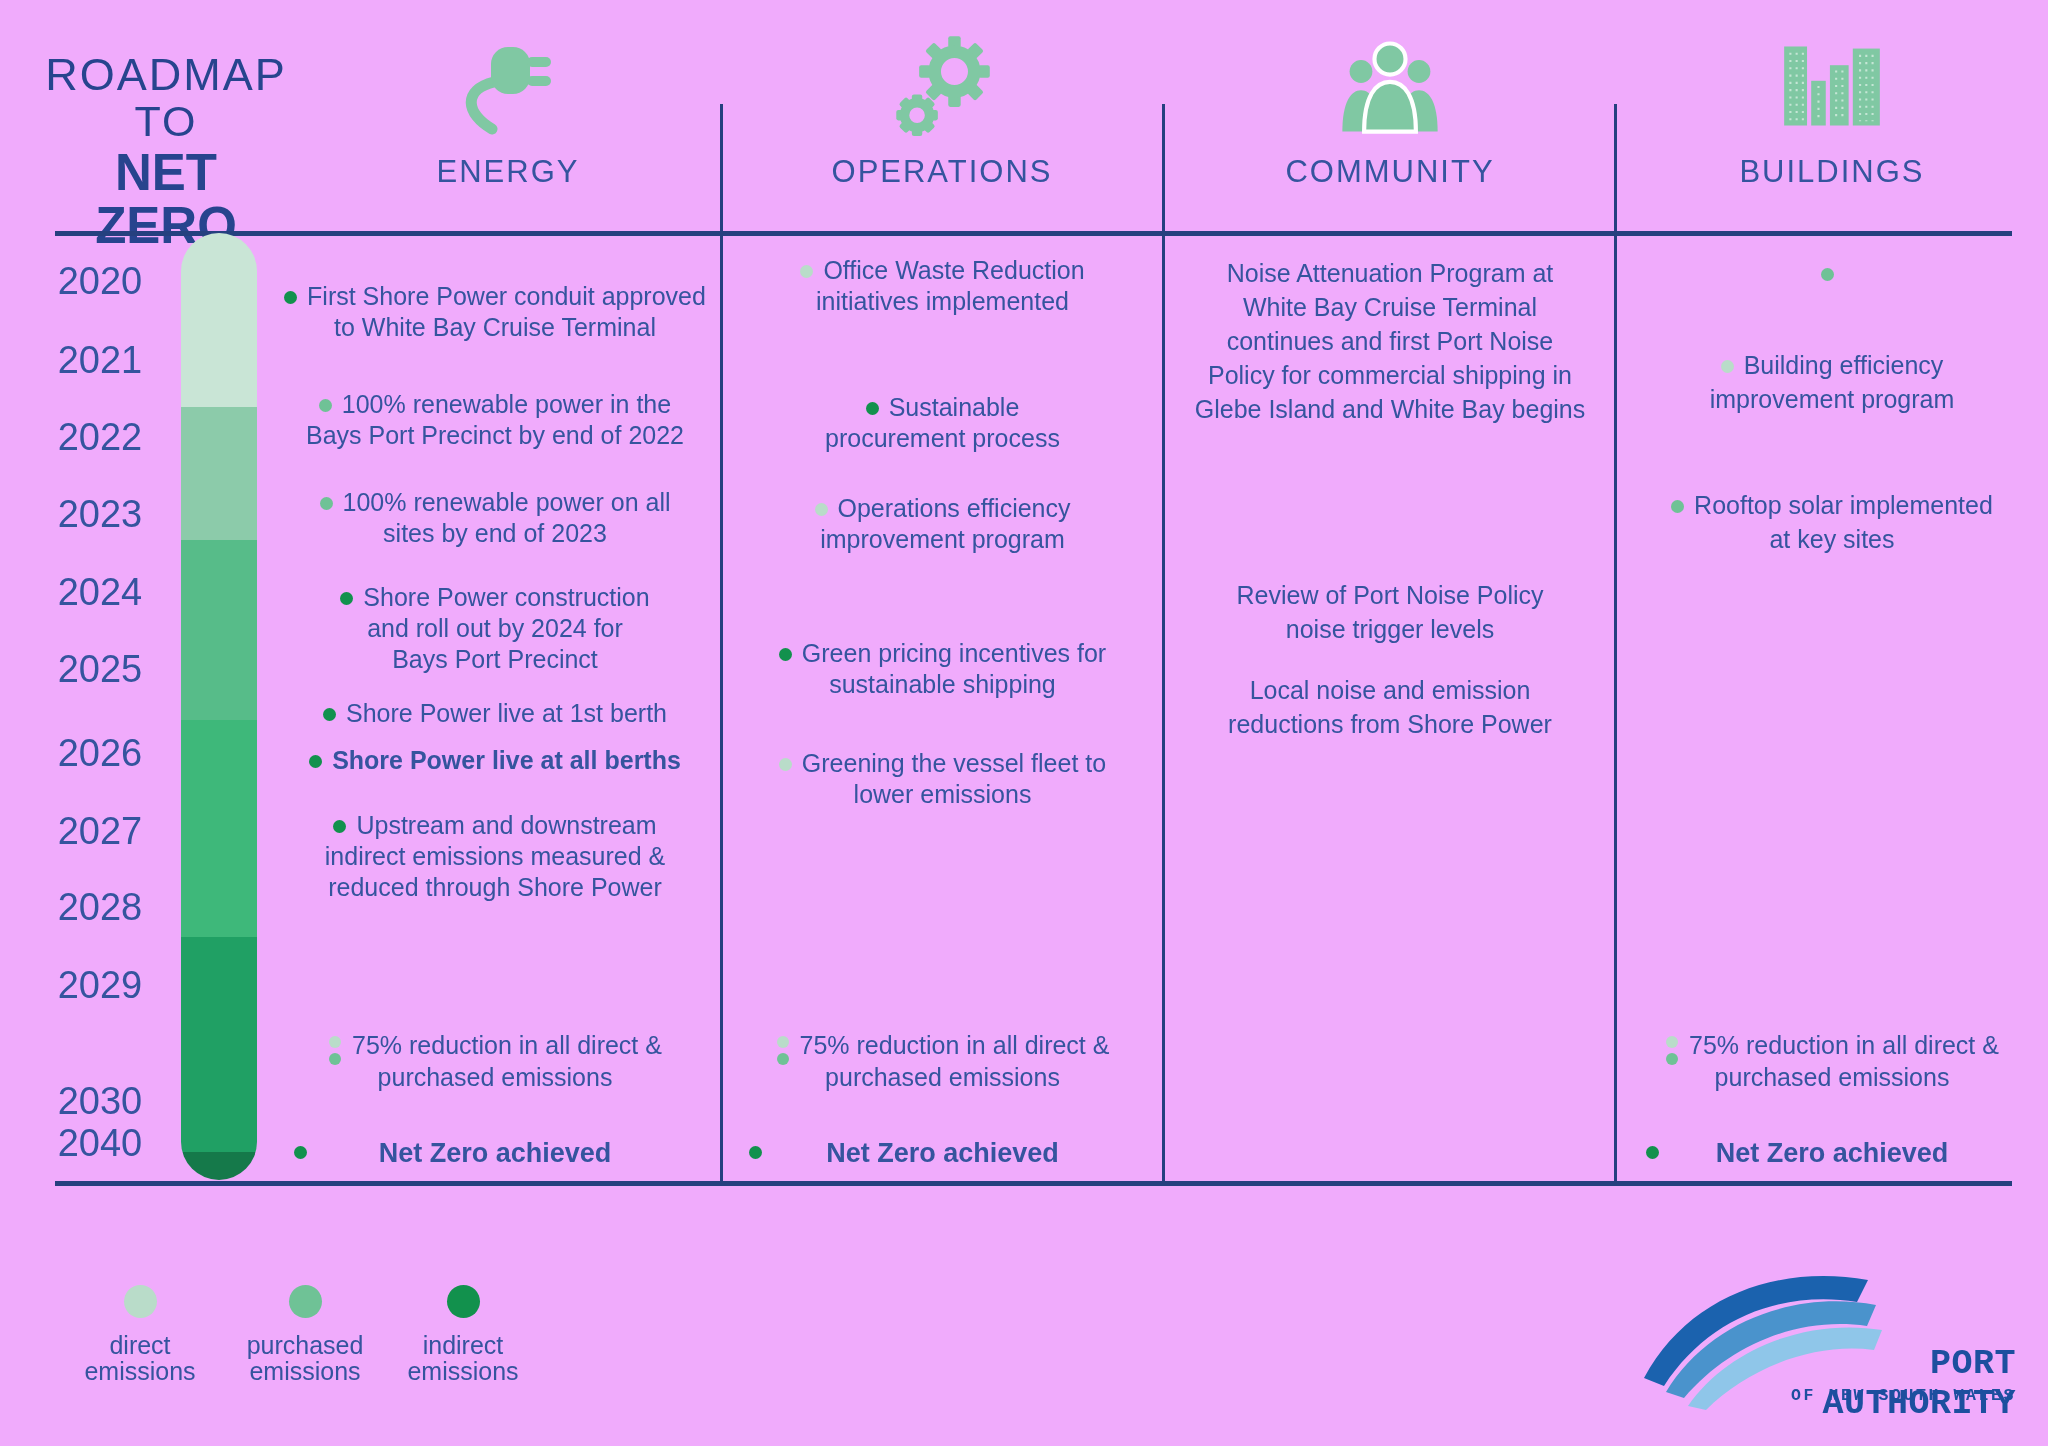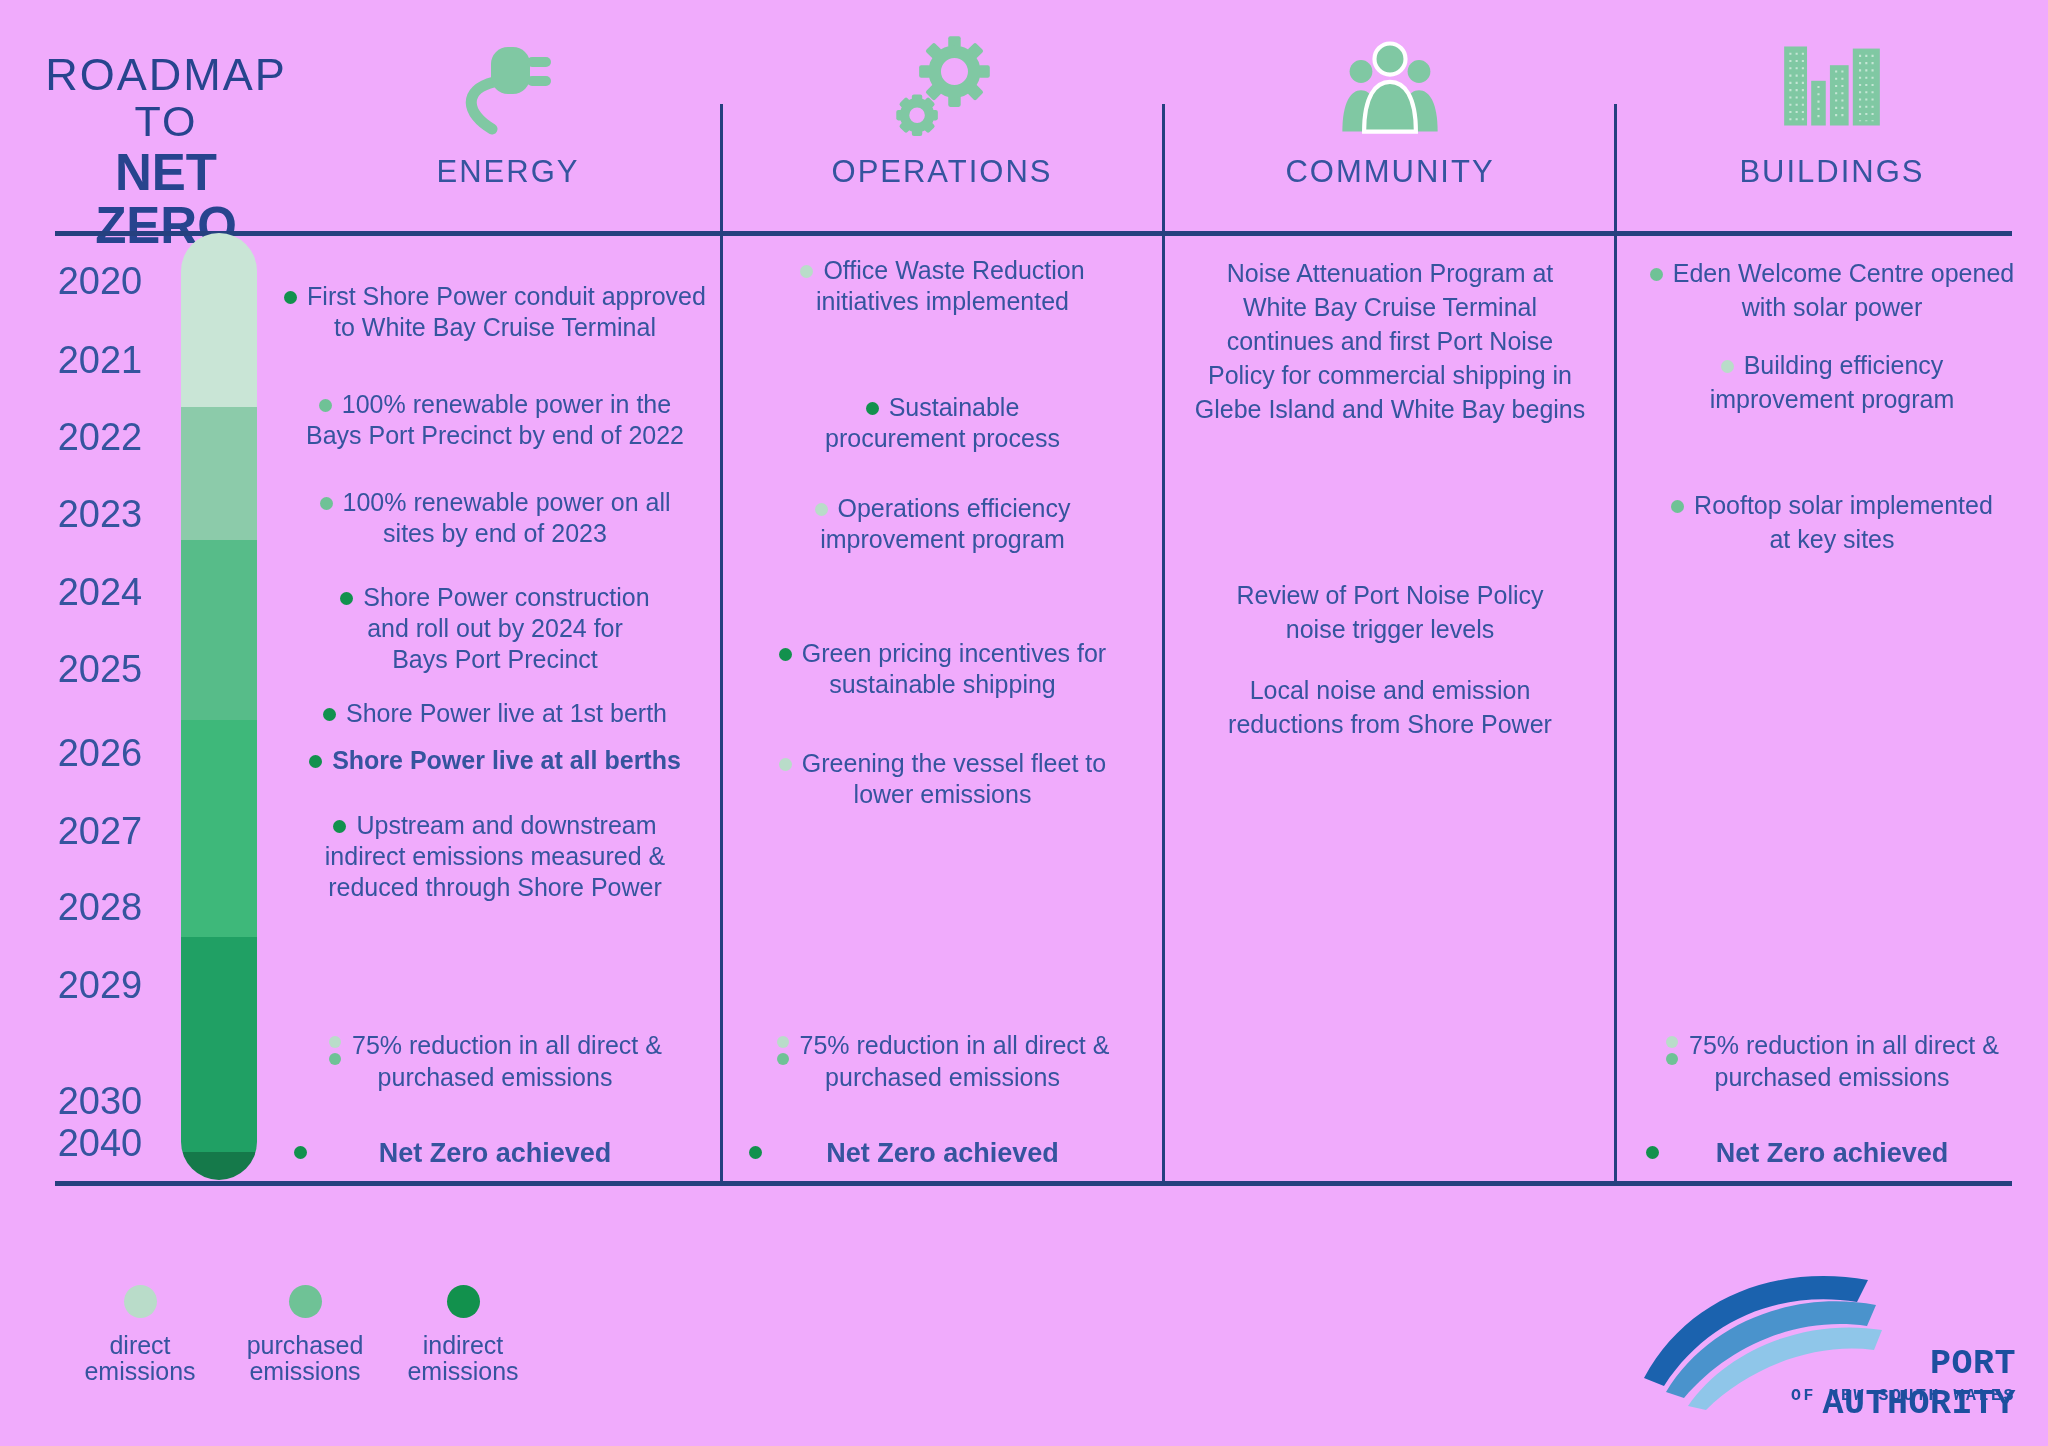--- a/index.html
+++ b/index.html
@@ -206,22 +206,21 @@
   <div class="item lh34" style="left:1170px;top:256px;width:440px;"><span class="itext">Noise Attenuation Program at
 White Bay Cruise Terminal
 continues and first Port Noise
 Policy for commercial shipping in
 Glebe Island and White Bay begins</span></div>
   <div class="item lh34" style="left:1170px;top:578px;width:440px;"><span class="itext">Review of Port Noise Policy
 noise trigger levels</span></div>
   <div class="item lh34" style="left:1170px;top:673px;width:440px;"><span class="itext">Local noise and emission
 reductions from Shore Power</span></div>
 
-  <div class="item lh34" style="left:1622px;top:256px;width:420px;"><span class="dot d-purchased"></span><span class="itext">Eden Welcome Centre opened
-with solar power</span></div>
+  <div class="item lh34" style="left:1622px;top:256px;width:420px;"><span class="dot d-purchased"></span></div>
   <div class="item lh34" style="left:1622px;top:348px;width:420px;"><span class="dot d-direct"></span><span class="itext">Building efficiency
 improvement program</span></div>
   <div class="item lh34" style="left:1622px;top:488px;width:420px;"><span class="dot d-purchased"></span><span class="itext">Rooftop solar implemented
 at key sites</span></div>
   <div class="item" style="left:1622px;top:1030px;width:420px;"><span class="dotpair"><span class="pd d-direct"></span><span class="pd d-purchased"></span></span><span class="itext">75% reduction in all direct &amp;
 purchased emissions</span></div>
   <div class="item netzero" style="left:1622px;top:1138px;width:420px;"><span class="dot d-indirect detached"></span><span class="itext">Net Zero achieved</span></div>
 
   <div class="legend-entry" style="left:55px;">
     <span class="ldot d-direct"></span>

